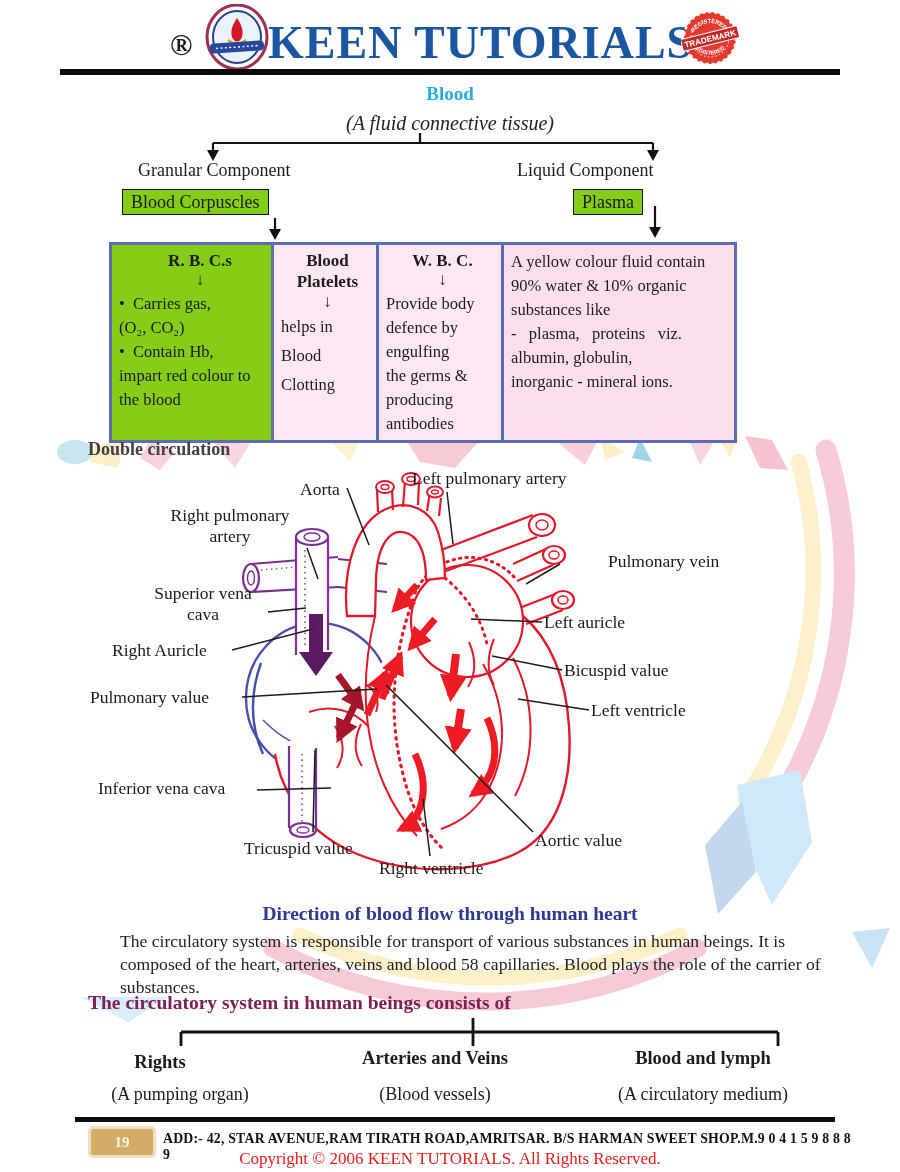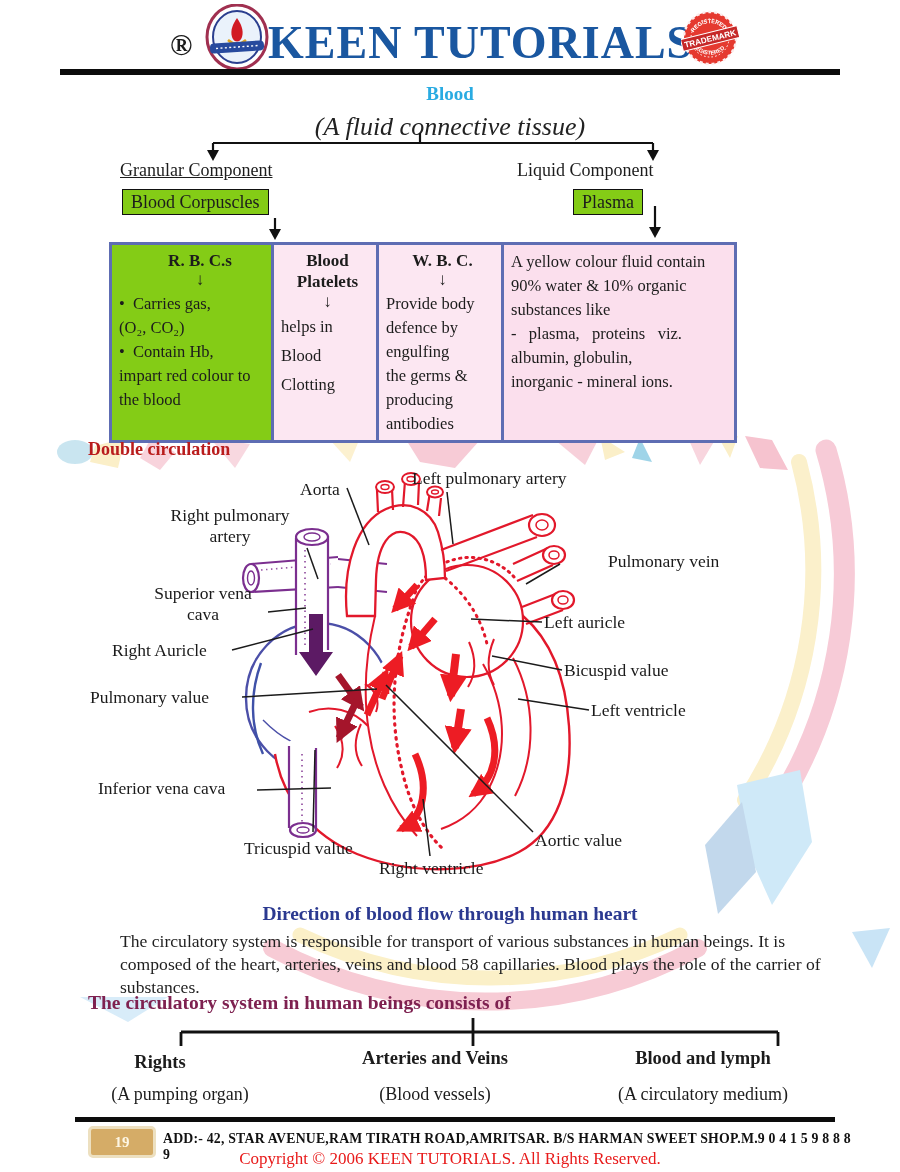--- a/index.html
+++ b/index.html
@@ -6,28 +6,28 @@
   .page{position:relative;width:900px;height:1172px;background:#ffffff;overflow:hidden;
         font-family:"Liberation Serif","DejaVu Serif",serif;color:#1c1c1c;}
   .abs{position:absolute;}
   .wm{position:absolute;left:0;top:0;z-index:0;}
   .z1{z-index:1;}
   .preline{white-space:pre-line;}
   .prewrap{white-space:pre-wrap;}
   .rule{position:absolute;background:#0c0c0c;z-index:1;}
   .brand{font-weight:bold;font-size:46px;letter-spacing:1px;color:#1a57a0;}
   .blood-title{font-weight:bold;font-size:19px;color:#29abe2;text-align:center;width:100%;}
-  .subtitle{font-style:italic;font-size:26px;text-align:center;width:100%;color:#222;}
+  .subtitle{font-style:italic;font-size:20px;text-align:center;width:100%;color:#222;}
   .branch-label{font-size:18px;}
   .node-box{font-size:18px;border:1.6px solid #111;padding:0 8px;line-height:24px;background:#84cc16;}
   .panel-cell{position:absolute;top:0;height:185px;border:3px solid #5e6db3;padding:5px 7px;box-sizing:content-box;}
   .cell-h{font-weight:bold;font-size:17px;text-align:center;line-height:1.25;}
   .cell-a{font-weight:bold;font-size:17px;text-align:center;line-height:1.1;}
   .cell-b{font-size:16.5px;line-height:1.45;margin-top:2px;}
-  .sec-h{font-weight:bold;font-size:18px;color:#b91c1c;}
+  .sec-h{font-weight:bold;font-size:18px;color:#404040;}
   .lbl{position:absolute;font-size:17.5px;color:#1a1a1a;z-index:2;line-height:1.2;}
   .caption{font-weight:bold;font-size:19.5px;color:#2b3990;text-align:center;width:100%;}
   .para{font-size:17.6px;line-height:1.32;color:#1f1f1f;text-align:left;}
   .maroon{font-weight:bold;font-size:19.5px;color:#7e2150;}
   .tree-t{font-weight:bold;font-size:18.5px;text-align:center;}
   .tree-s{font-size:18px;text-align:center;}
   .badge{background:#d5ac67;border:3px solid #ede0c0;border-radius:5px;color:#fdf6e4;
          font-weight:bold;font-size:15px;text-align:center;line-height:26px;}
   .addr{font-weight:bold;font-size:13.8px;letter-spacing:0.2px;color:#111;}
   .copyr{font-size:17px;color:#e81a1a;text-align:center;width:100%;}
@@ -96,21 +96,21 @@
       <rect x="0" y="23.5" width="58" height="12" fill="#c62828" stroke="#ffffff" stroke-width="1"></rect>
       <text x="29" y="32.6" text-anchor="middle" font-size="8.2" font-weight="bold" fill="#ffffff" font-family="Liberation Sans, sans-serif">TRADEMARK</text>
     </g>
   </svg>
 
   <div class="rule" style="left:60px;top:69px;width:780px;height:6px;"></div>
 
   <div class="abs z1 blood-title" style="left:0;top:83px;">Blood</div>
   <div class="abs z1 subtitle" style="left:0;top:112px;">(A fluid connective tissue)</div>
 
-  <div class="abs z1 branch-label" style="left:120px;top:160px;text-decoration:underline;">Granular Component</div>
+  <div class="abs z1 branch-label" style="left:138px;top:160px;">Granular Component</div>
   <div class="abs z1 branch-label" style="left:517px;top:160px;">Liquid Component</div>
 
   <div class="abs z1 node-box" style="left:122px;top:189px;">Blood Corpuscles</div>
   <div class="abs z1 node-box" style="left:573px;top:189px;">Plasma</div>
 
   <svg class="abs" style="left:0;top:0;z-index:2;pointer-events:none;" width="900" height="1172" viewBox="0 0 900 1172">
     <path d="M420,133 L420,143 M213,143 L653,143 M213,143 L213,150 M653,143 L653,150" stroke="#111" stroke-width="2.2" fill="none"></path>
     <polygon points="207,150 219,150 213,161" fill="#111"></polygon>
     <polygon points="647,150 659,150 653,161" fill="#111"></polygon>
     <path d="M275,218 L275,230" stroke="#111" stroke-width="2.2"></path>

